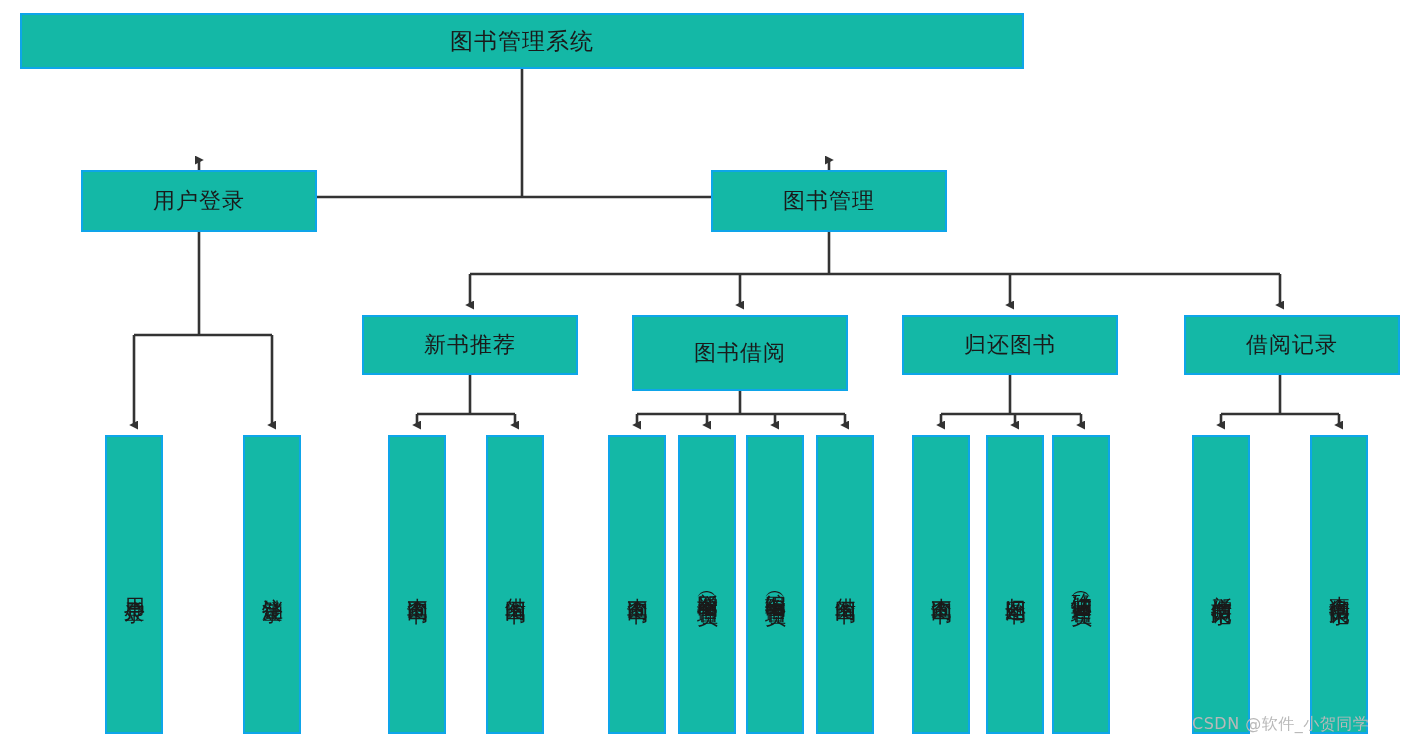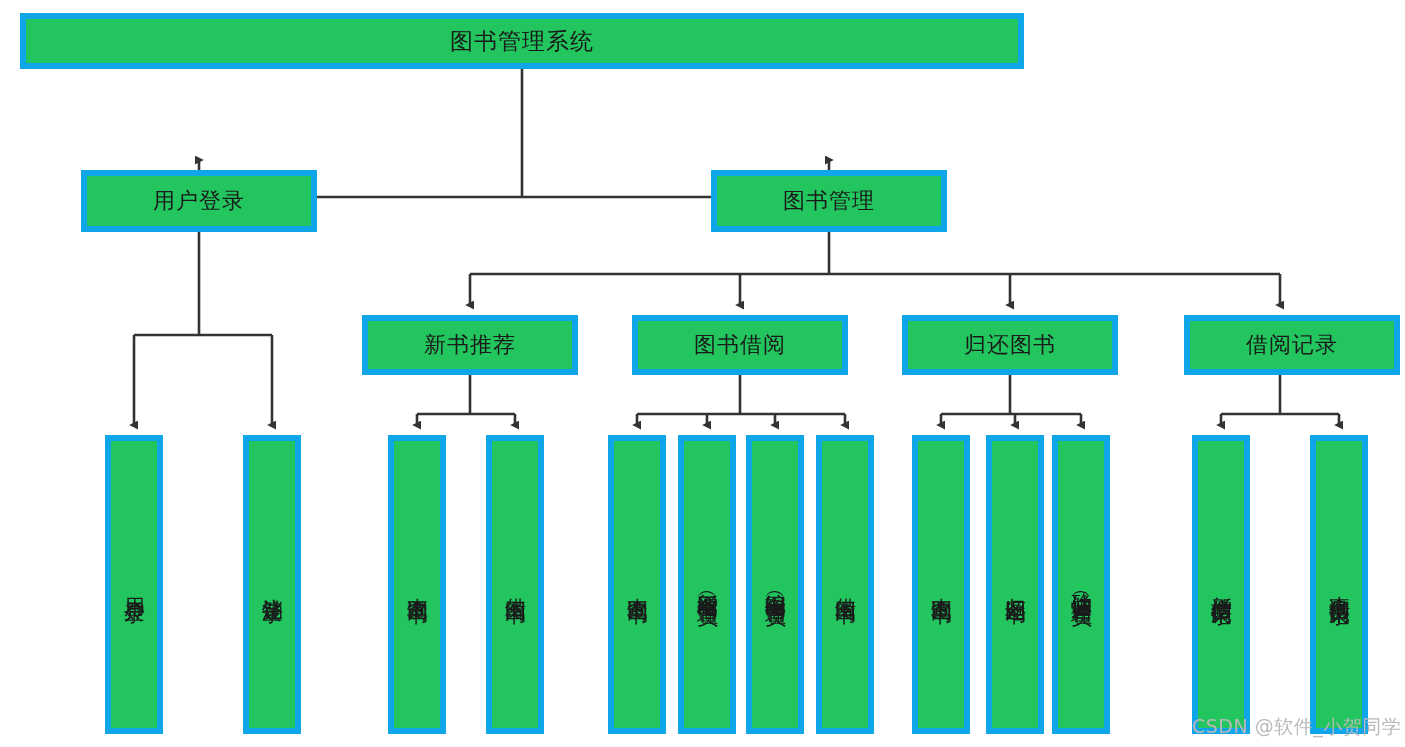--- a/index.html
+++ b/index.html
@@ -21,22 +21,22 @@
   #diagram-svg {
     position: absolute;
     left: 0;
     top: 0;
     width: 1405px;
     height: 747px;
   }
   .node {
     position: absolute;
     box-sizing: border-box;
-    background: #22c55e;
-    border: 6px solid #0ea5e9;
+    background: #14b8a6;
+    border: 2px solid #0ea5e9;
     display: flex;
     align-items: center;
     justify-content: center;
     color: #1a1a1a;
   }
   .node.horizontal {
     font-size: 22px;
     letter-spacing: 1px;
   }
   .node.vertical {
@@ -47,21 +47,21 @@
     letter-spacing: 2px;
     padding: 6px 0;
     white-space: nowrap;
   }
   .node.root {
     font-size: 23px;
   }
   .watermark {
     position: absolute;
     color: #b9b9b9;
-    font-size: 19px;
+    font-size: 16px;
     white-space: nowrap;
     letter-spacing: 0.5px;
     pointer-events: none;
   }
 </style>
 </head>
 <body>
 
 <div id="diagram-root">
 
@@ -107,21 +107,21 @@
         <line x1="1339" y1="414" x2="1339" y2="425" marker-end="url(#arrowhead)"></line>
       </g>
   </svg>
 
   <div class="node horizontal root" style="left: 20px; top: 13px; width: 1004px; height: 56px;">图书管理系统</div>
 
   <div class="node horizontal" style="left: 81px; top: 170px; width: 236px; height: 62px;">用户登录</div>
   <div class="node horizontal" style="left: 711px; top: 170px; width: 236px; height: 62px;">图书管理</div>
 
   <div class="node horizontal" style="left: 362px; top: 315px; width: 216px; height: 60px;">新书推荐</div>
-  <div class="node horizontal" style="left: 632px; top: 315px; width: 216px; height: 60px;">图书借阅</div>
+  <div class="node horizontal" style="left: 632px; top: 315px; width: 216px; height: 76px;">图书借阅</div>
   <div class="node horizontal" style="left: 902px; top: 315px; width: 216px; height: 60px;">归还图书</div>
   <div class="node horizontal" style="left: 1172px; top: 315px; width: 216px; height: 60px; margin-left: 12px;">借阅记录</div>
 
   <div class="node vertical" style="left: 105px; top: 435px; width: 58px; height: 299px;">用户登录</div>
   <div class="node vertical" style="left: 243px; top: 435px; width: 58px; height: 299px;">注销登录</div>
 
   <div class="node vertical" style="left: 388px; top: 435px; width: 58px; height: 299px;">查询图书</div>
   <div class="node vertical" style="left: 486px; top: 435px; width: 58px; height: 299px;">借阅图书</div>
 
   <div class="node vertical" style="left: 608px; top: 435px; width: 58px; height: 299px;">查询图书</div>

